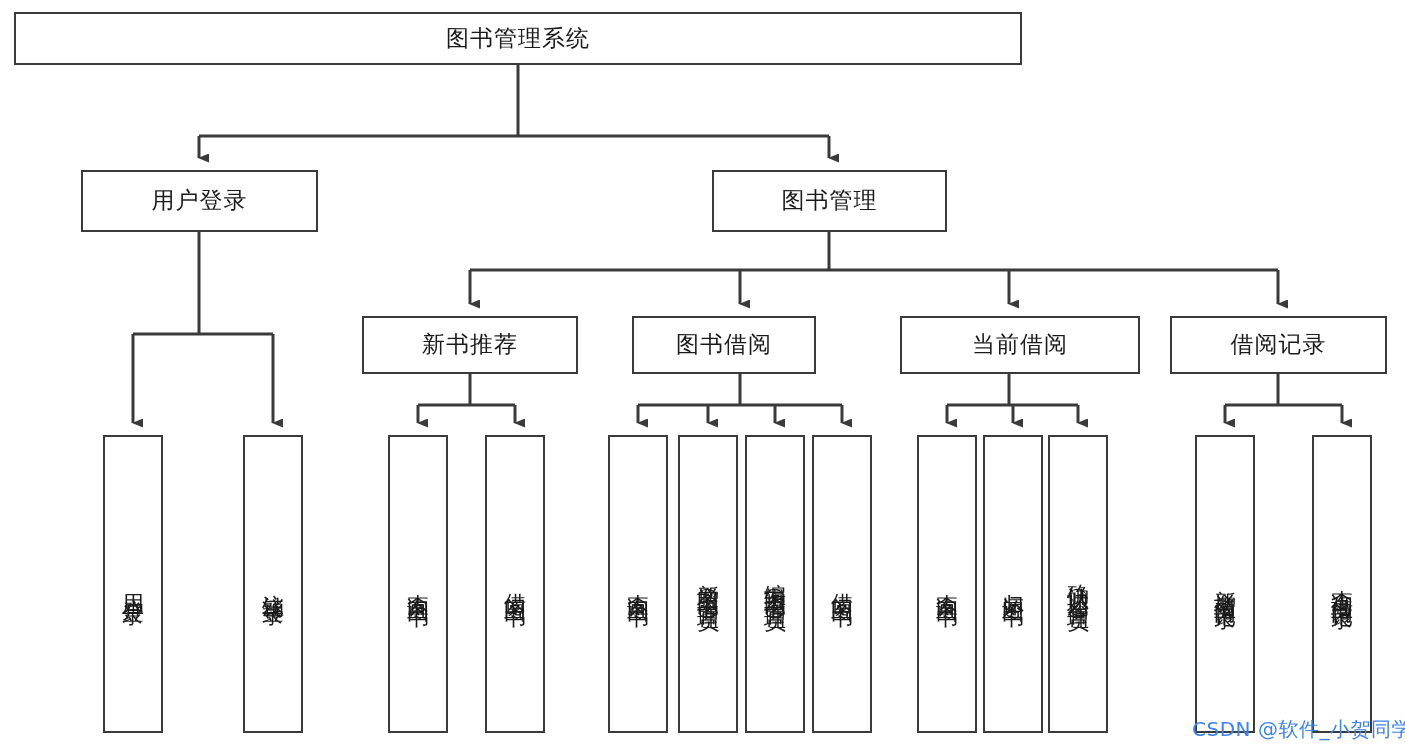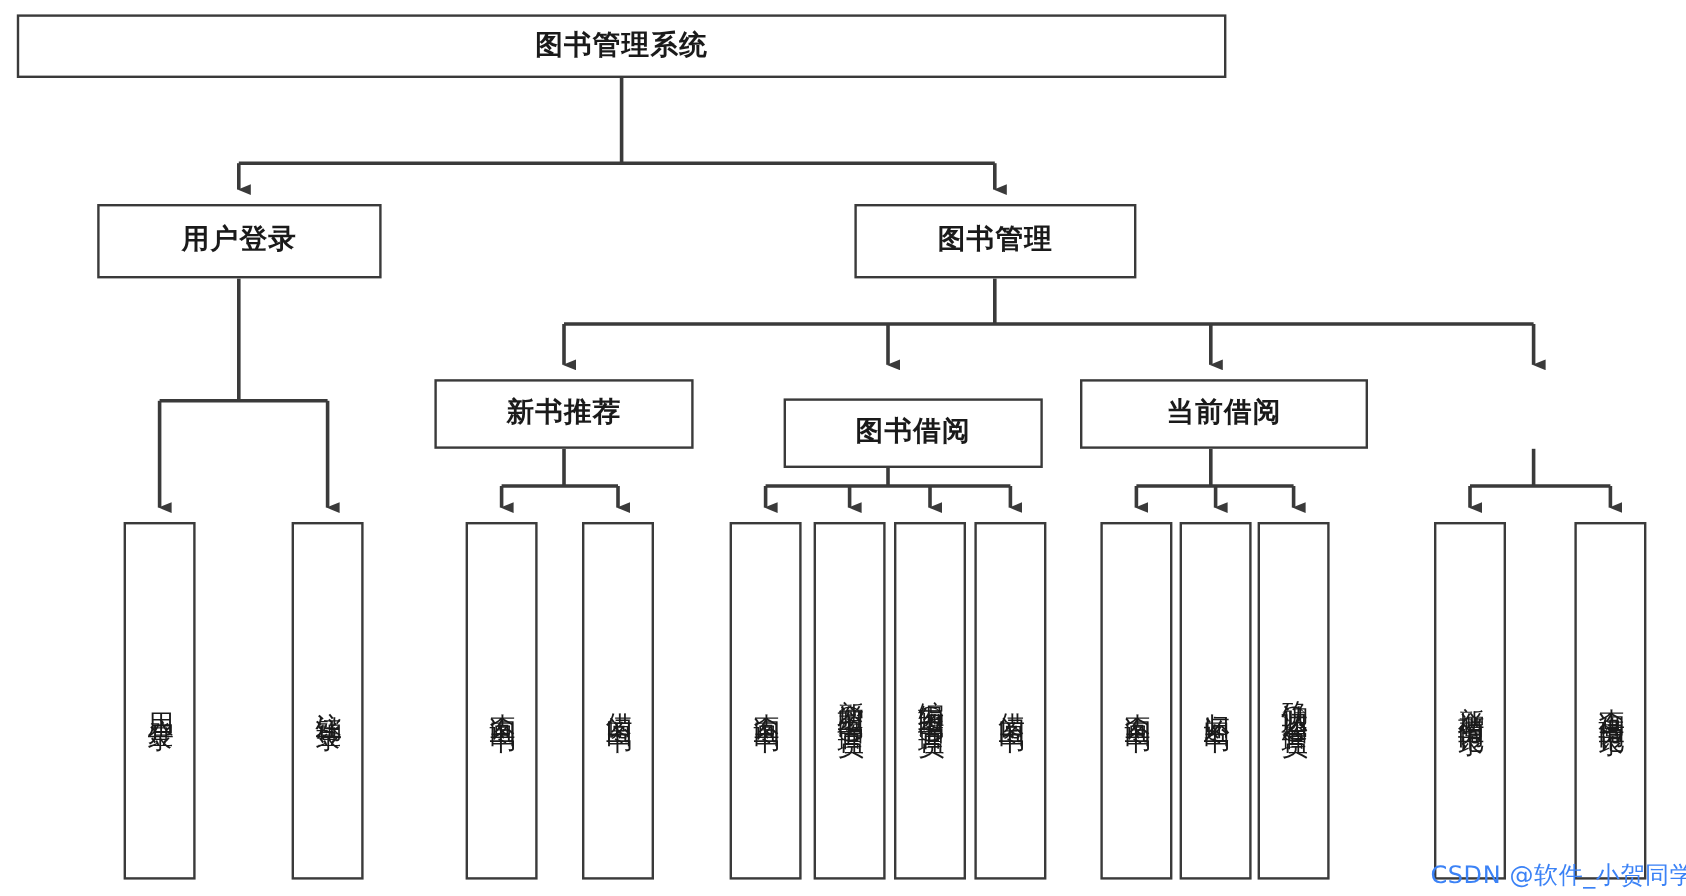--- a/index.html
+++ b/index.html
@@ -33,21 +33,20 @@
     display: flex;
     align-items: center;
     justify-content: center;
     color: #1a1a1a;
     z-index: 2;
   }
   .node.horiz {
     font-size: 23px;
     letter-spacing: 1px;
     line-height: 1.2;
-    font-weight: bold;
   }
   .node.vert {
     writing-mode: vertical-rl;
     text-orientation: upright;
     font-size: 22px;
     letter-spacing: 4px;
     line-height: 1.0;
     padding: 4px 0;
   }
   .node.vert .vlabel {
@@ -126,25 +125,28 @@
   <div class="node horiz" style="left:81px; top:170px; width:237px; height:62px;">
     <span>用户登录</span>
   </div>
   <div class="node horiz" style="left:362px; top:316px; width:216px; height:58px;">
     <span>新书推荐</span>
   </div>
 
   <div class="node horiz" style="left:712px; top:170px; width:235px; height:62px;">
     <span>图书管理</span>
   </div>
-  <div class="node horiz" style="left:632px; top:332px; width:216px; height:58px;margin-left:21px;">
+  <div class="node horiz" style="left:632px; top:316px; width:184px; height:58px;">
     <span>图书借阅</span>
   </div>
   <div class="node horiz" style="left:900px; top:316px; width:240px; height:58px;">
     <span>当前借阅</span>
+  </div>
+  <div class="node horiz" style="left:1170px; top:316px; width:217px; height:58px;">
+    <span>借阅记录</span>
   </div>
 
   <div class="node vert" style="left:103px; top:435px; width:60px; height:298px;">
     <span class="vlabel">用户登录</span>
   </div>
   <div class="node vert" style="left:243px; top:435px; width:60px; height:298px;">
     <span class="vlabel">注销登录</span>
   </div>
 
   <div class="node vert" style="left:388px; top:435px; width:60px; height:298px;">

